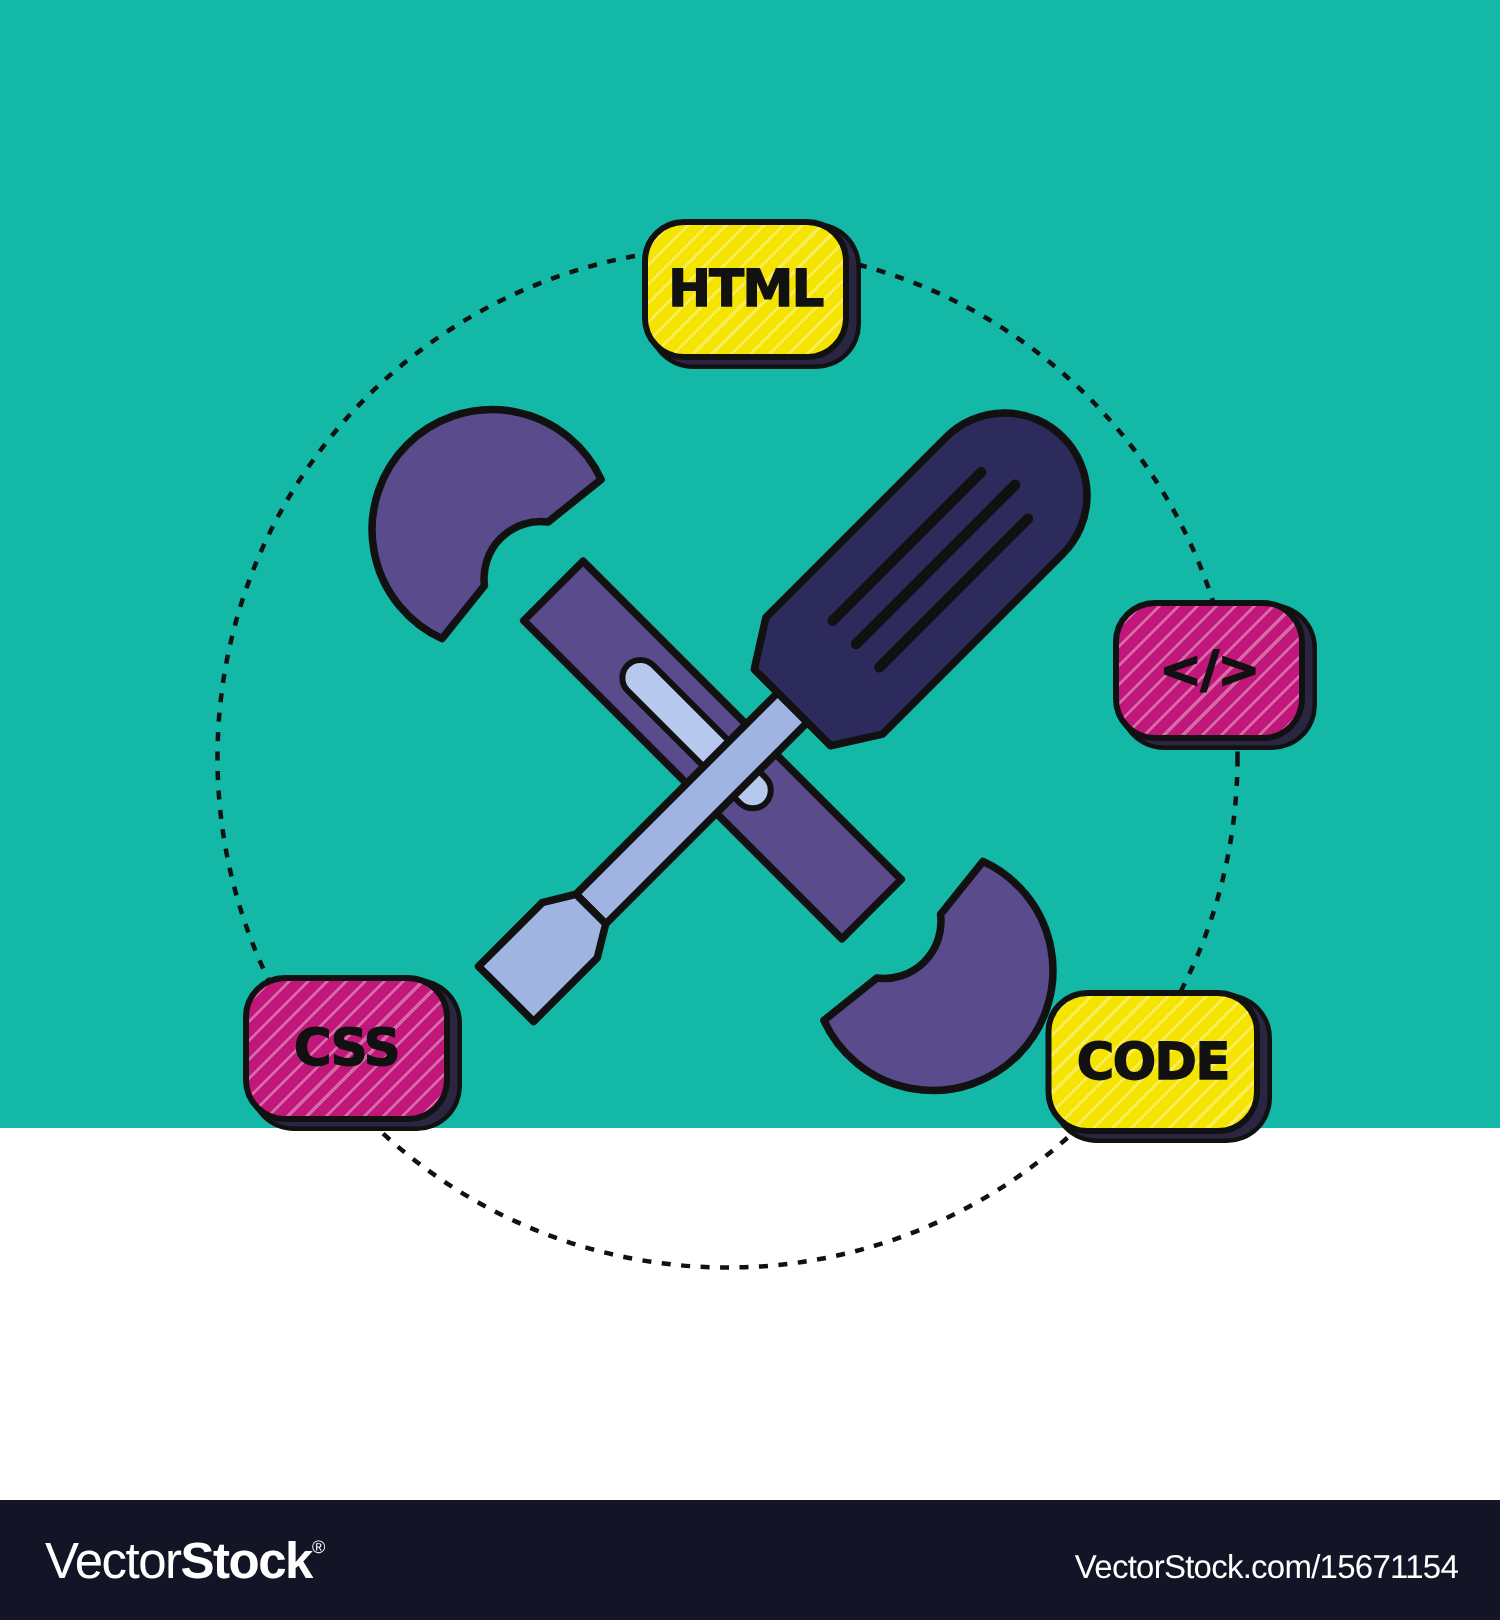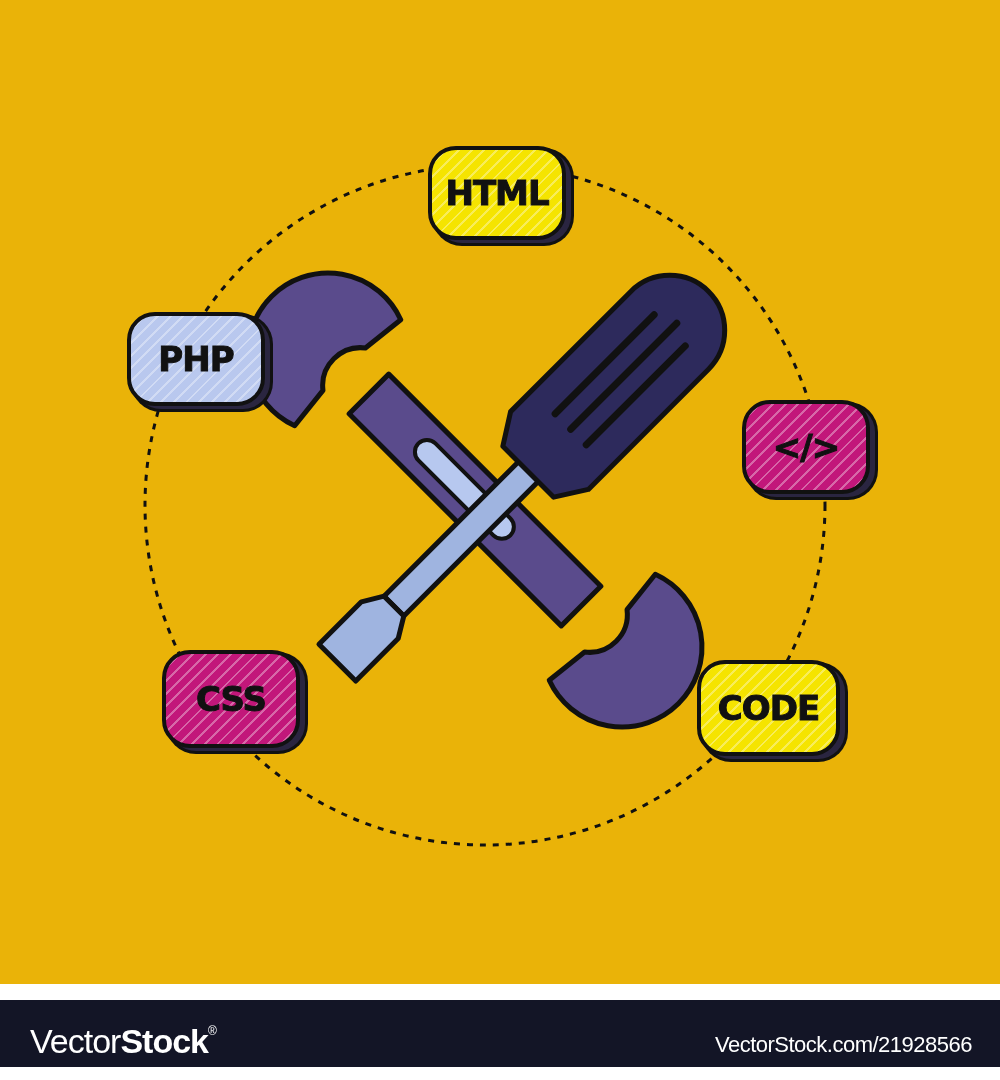--- a/index.html
+++ b/index.html
@@ -1,22 +1,22 @@
 <!DOCTYPE html>
 <html><head>
 <meta charset="utf-8">
 <style>
   html, body { margin:0; padding:0; }
   body { width:1000px; height:1080px; background:#ffffff; position:relative; overflow:hidden; font-family:"DejaVu Sans", sans-serif; }
-  .canvas { position:absolute; left:0; top:0; width:1000px; height:984px; background:#eab308; }
+  .canvas { position:absolute; left:0; top:0; width:1000px; height:752px; background:#14b8a6; }
   svg.art { position:absolute; left:0; top:0; }
   .badge { position:absolute; border:4px solid #111; border-radius:28px; box-shadow:6px 4px 0 -1px #2a2540, 6px 4px 0 2px #111; display:flex; align-items:center; justify-content:center; font-family:"DejaVu Sans", sans-serif; font-weight:bold; color:#111; font-size:34px; letter-spacing:-1px; overflow:hidden; }
   .badge .hatch { position:absolute; inset:0; background:repeating-linear-gradient(135deg, rgba(255,255,255,0.35) 0 2px, rgba(255,255,255,0) 2px 9px); pointer-events:none; }
   .badge span { position:relative; -webkit-text-stroke:1px #111; }
-  .footer { position:absolute; left:0; top:1000px; width:1000px; height:67px; background:#131526; color:#fff; }
+  .footer { position:absolute; left:0; top:1000px; width:1000px; height:80px; background:#131526; color:#fff; }
   .brand { position:absolute; left:30px; top:22px; font-size:34px; font-family:"Liberation Sans", sans-serif; letter-spacing:-1px; }
   .brand .light { font-weight:normal; }
   .brand .bold { font-weight:bold; }
   .brand sup { font-size:12px; vertical-align:top; position:relative; top:2px; }
   .ref { position:absolute; right:28px; top:32px; font-size:22px; font-family:"Liberation Sans", sans-serif; letter-spacing:-0.5px; }
 </style>
 </head>
 <body>
 
 <div class="canvas">
@@ -48,24 +48,20 @@
         <line x1="100" y1="22" x2="240" y2="22" stroke="#111" stroke-width="7" stroke-linecap="round"></line>
       </g>
     </g>
   </svg>
 
   <div class="badge" style="left:428px;top:146px;width:130px;height:86px;background:#f5e400;">
     <div class="hatch"></div>
     <span>HTML</span>
   </div>
 
-  <div class="badge" style="left:127px;top:312px;width:130px;height:86px;background:#b9c8ee;">
-    <div class="hatch"></div>
-    <span>PHP</span>
-  </div>
 
   <div class="badge" style="left:742px;top:400px;width:120px;height:86px;background:#c2177a;">
     <div class="hatch"></div>
     <span>&lt;/&gt;</span>
   </div>
 
   <div class="badge" style="left:142px;top:650px;width:130px;height:90px;background:#c2177a;margin-left:20px;">
     <div class="hatch"></div>
     <span>CSS</span>
   </div>
@@ -74,14 +70,14 @@
     <div class="hatch"></div>
     <span>CODE</span>
   </div>
 
 </div>
 
 <div class="footer">
   <div class="brand">
     <span class="light">Vector</span><span class="bold">Stock</span><sup>®</sup>
   </div>
-  <div class="ref">VectorStock.com/21928566</div>
+  <div class="ref">VectorStock.com/15671154</div>
 </div>
 
 </body></html>

